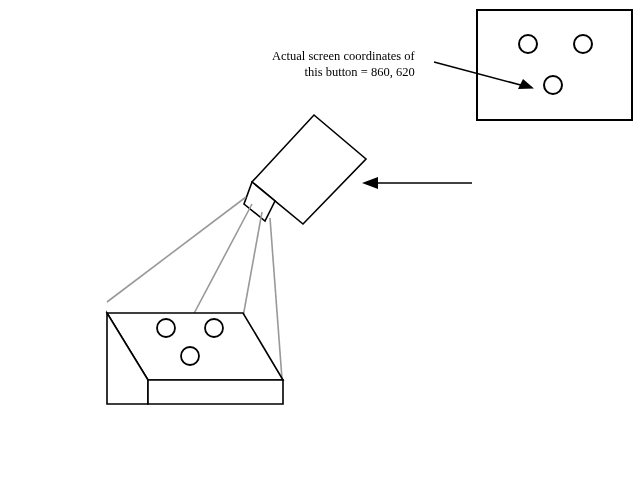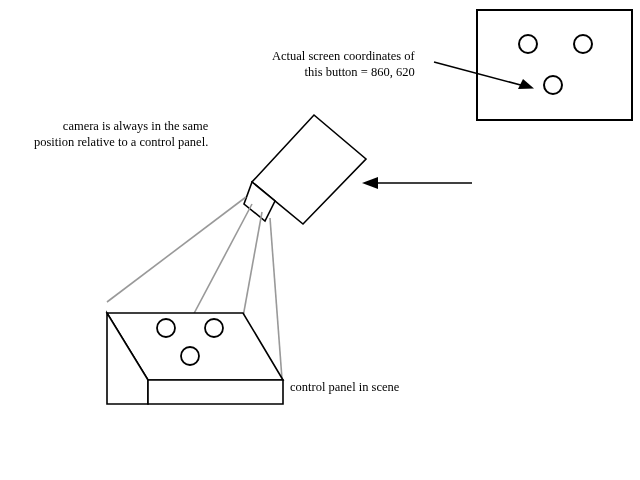--- a/index.html
+++ b/index.html
@@ -75,19 +75,16 @@
     <polygon points="148,380 283,380 283,404 148,404" fill="#ffffff" stroke="#000000" stroke-width="1.6"></polygon>
 
     <circle cx="166" cy="328" r="9" fill="#ffffff" stroke="#000000" stroke-width="1.8"></circle>
     <circle cx="214" cy="328" r="9" fill="#ffffff" stroke="#000000" stroke-width="1.8"></circle>
     <circle cx="190" cy="356" r="9" fill="#ffffff" stroke="#000000" stroke-width="1.8"></circle>
   </svg>
 
   <div class="lbl" id="label-coords">Actual screen coordinates of
 this button = 860, 620</div>
 
-  <div class="lbl" id="label-camera-note">camera is always in the same
-position relative to a control panel.</div>
 
 
-  <div class="lbl" id="label-control-panel">control panel in scene</div>
 
 </div>
 
 </body></html>

